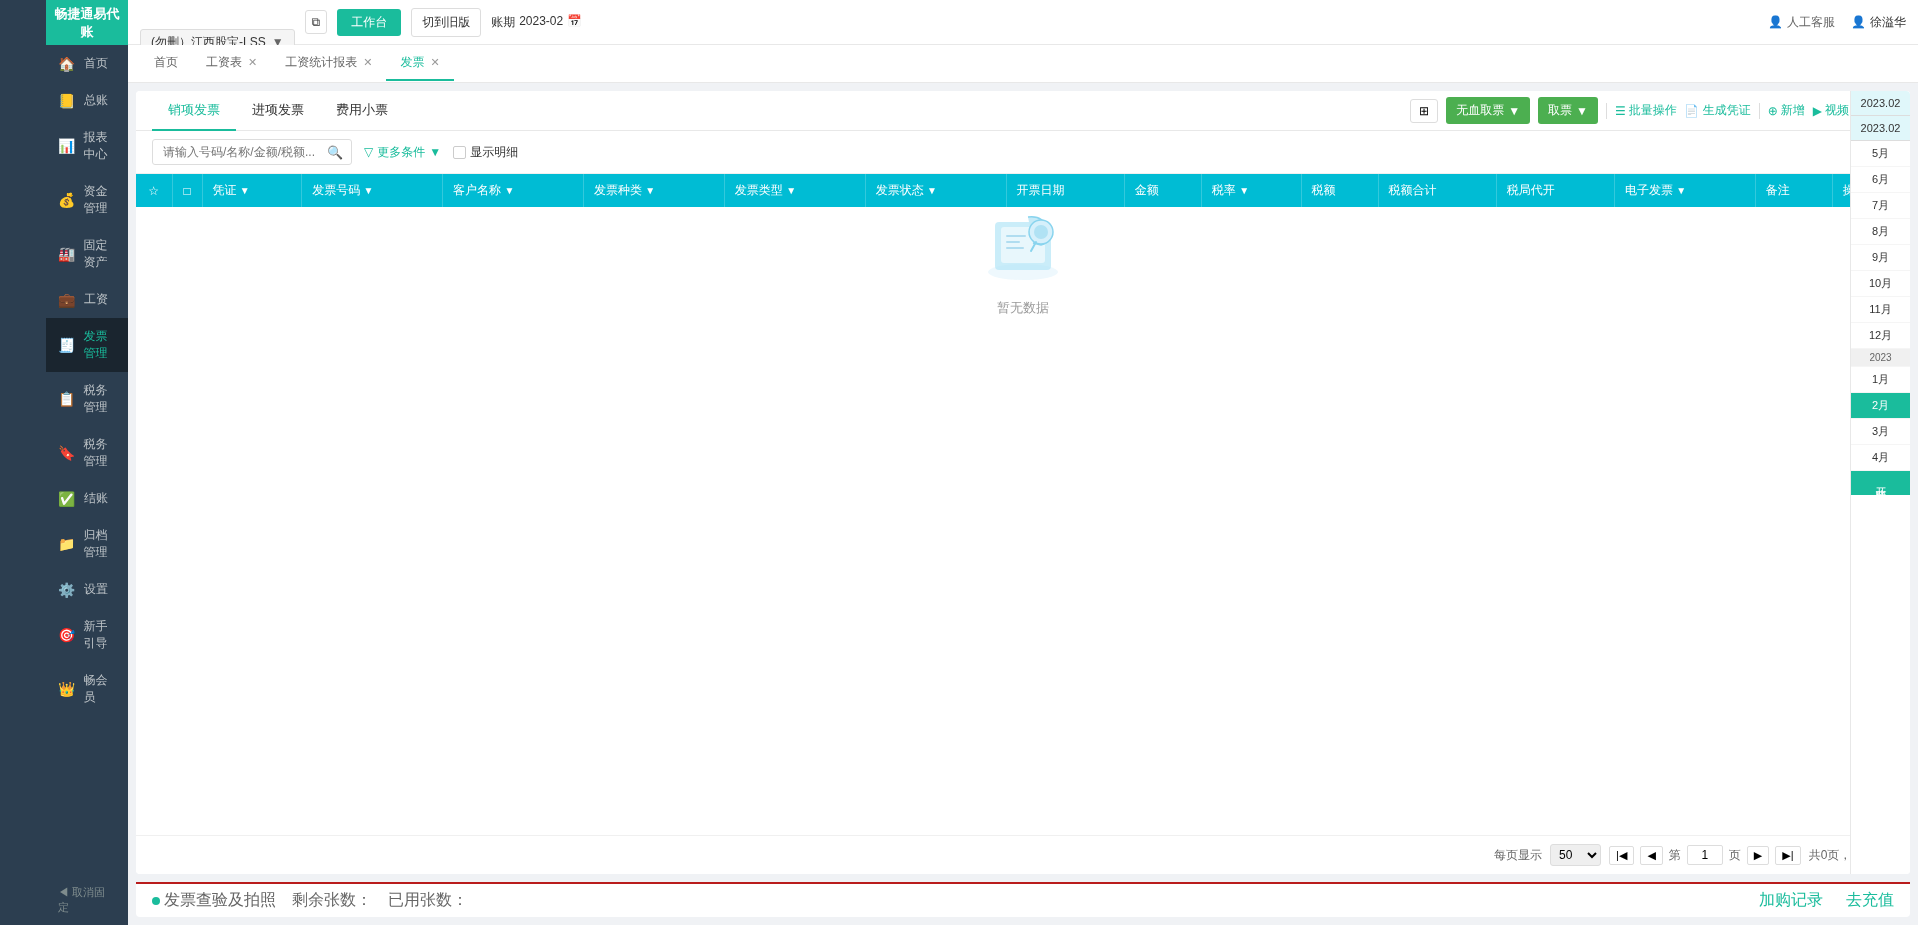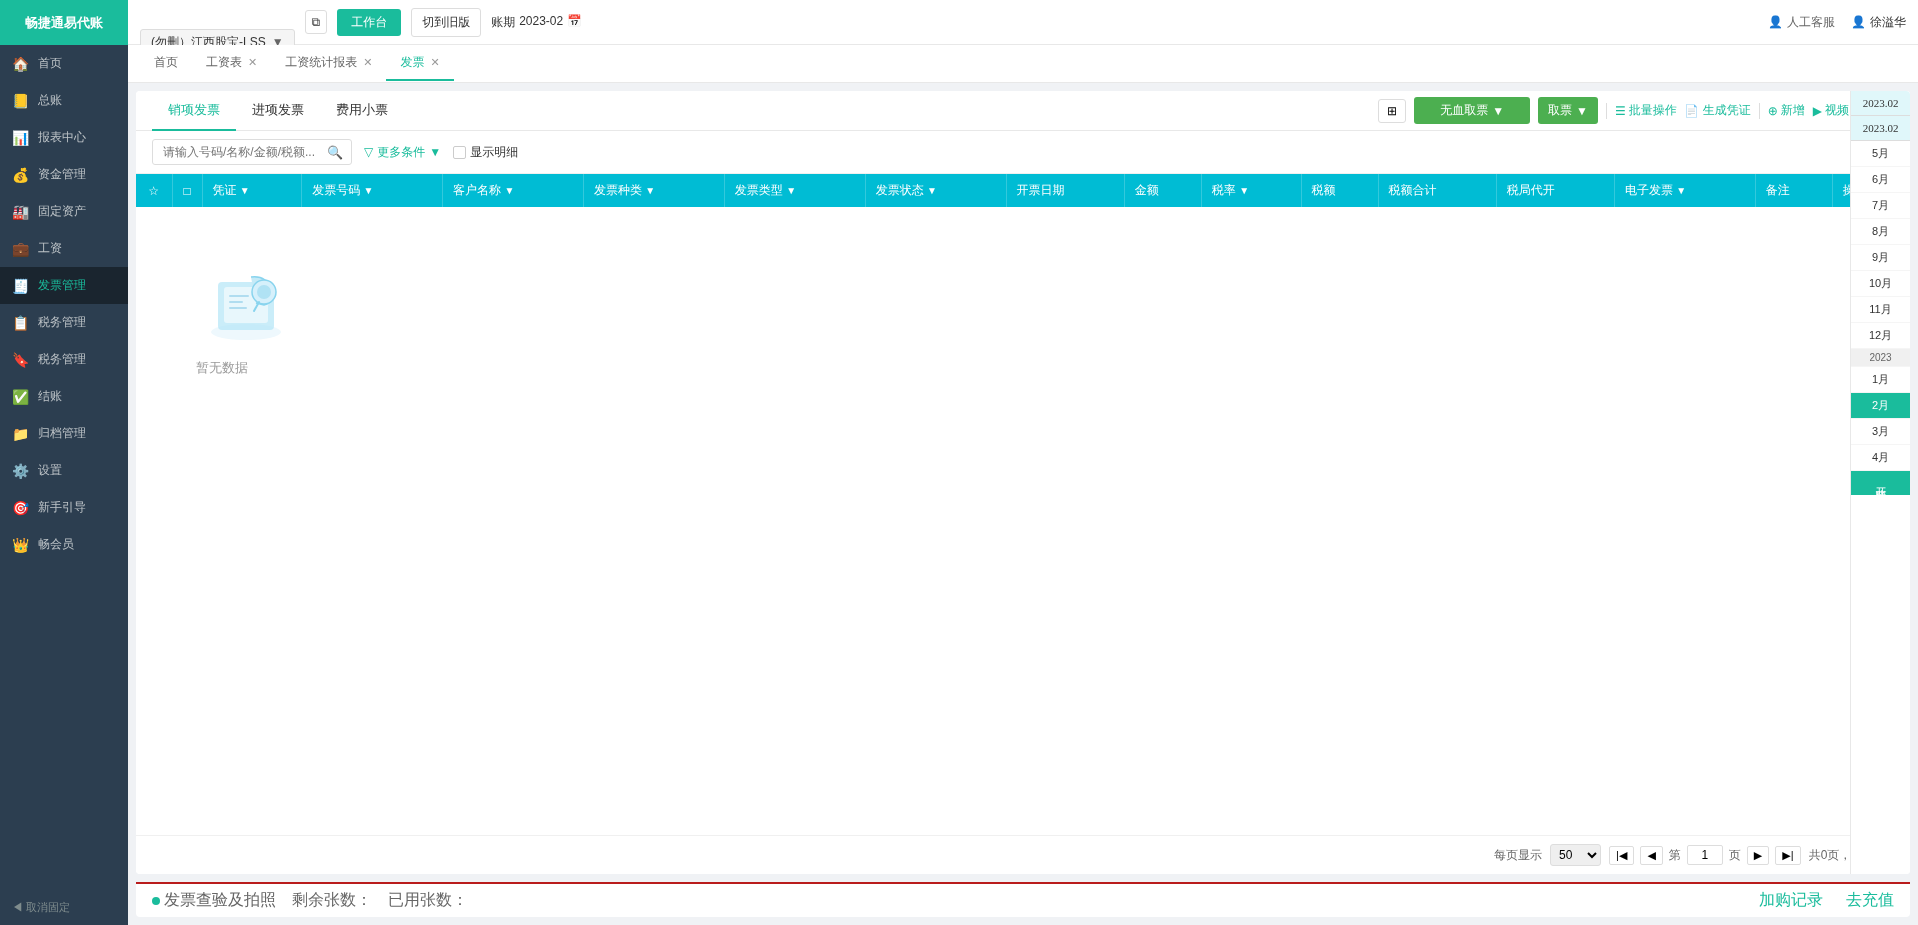--- a/index.html
+++ b/index.html
@@ -6,20 +6,21 @@
     body { font-family: 'Microsoft YaHei', Arial, sans-serif; font-size: 12px; background: #f0f2f5; display: flex; height: 925px; overflow: hidden; }
 
     
     .sidebar {
       width: 128px;
       background: #2c3e50;
       display: flex;
       flex-direction: column;
       height: 100%;
       flex-shrink: 0;
+      padding-left: 46px;
     }
     .sidebar-logo {
       background: #1abc9c;
       padding: 10px 8px;
       color: white;
       font-size: 13px;
       font-weight: bold;
       text-align: center;
       height: 45px;
       display: flex;
@@ -203,21 +204,21 @@
       display: flex;
       align-items: center;
       gap: 8px;
     }
     .btn-grid { background: none; border: 1px solid #ddd; border-radius: 3px; padding: 4px 8px; cursor: pointer; font-size: 12px; }
     .btn-no-tax {
       background: #4caf50;
       color: white;
       border: none;
       border-radius: 3px;
-      padding: 5px 26px;
+      padding: 5px 10px;
       cursor: pointer;
       font-size: 12px;
       display: flex;
       align-items: center;
       gap: 4px;
     }
     .btn-tax {
       background: #4caf50;
       color: white;
       border: none;
@@ -329,24 +330,23 @@
       white-space: nowrap;
       border-right: 1px solid rgba(255,255,255,0.2);
     }
     .data-table thead th:first-child { width: 36px; text-align: center; }
     .data-table thead th:nth-child(2) { width: 30px; text-align: center; }
 
     
     .empty-state {
       display: flex;
       flex-direction: column;
-      align-items: flex-start;
+      align-items: center;
       justify-content: center;
       flex: 1;
-      padding: 60px;
     }
     .empty-icon {
       width: 100px;
       height: 80px;
       margin-bottom: 12px;
     }
     .empty-text { color: #999; font-size: 13px; }
 
     
     .table-footer {
@@ -420,21 +420,20 @@
       z-index: 10;
       overflow-y: auto;
     }
     .date-panel-header {
       background: #e0f7fa;
       padding: 6px 4px;
       font-size: 11px;
       text-align: center;
       color: #333;
       border-bottom: 1px solid #ddd;
-      font-family: Liberation Serif, serif;
     }
     .date-item {
       padding: 5px 4px;
       text-align: center;
       font-size: 11px;
       color: #333;
       cursor: pointer;
       border-bottom: 1px solid #f5f5f5;
     }
     .date-item.year-label {

